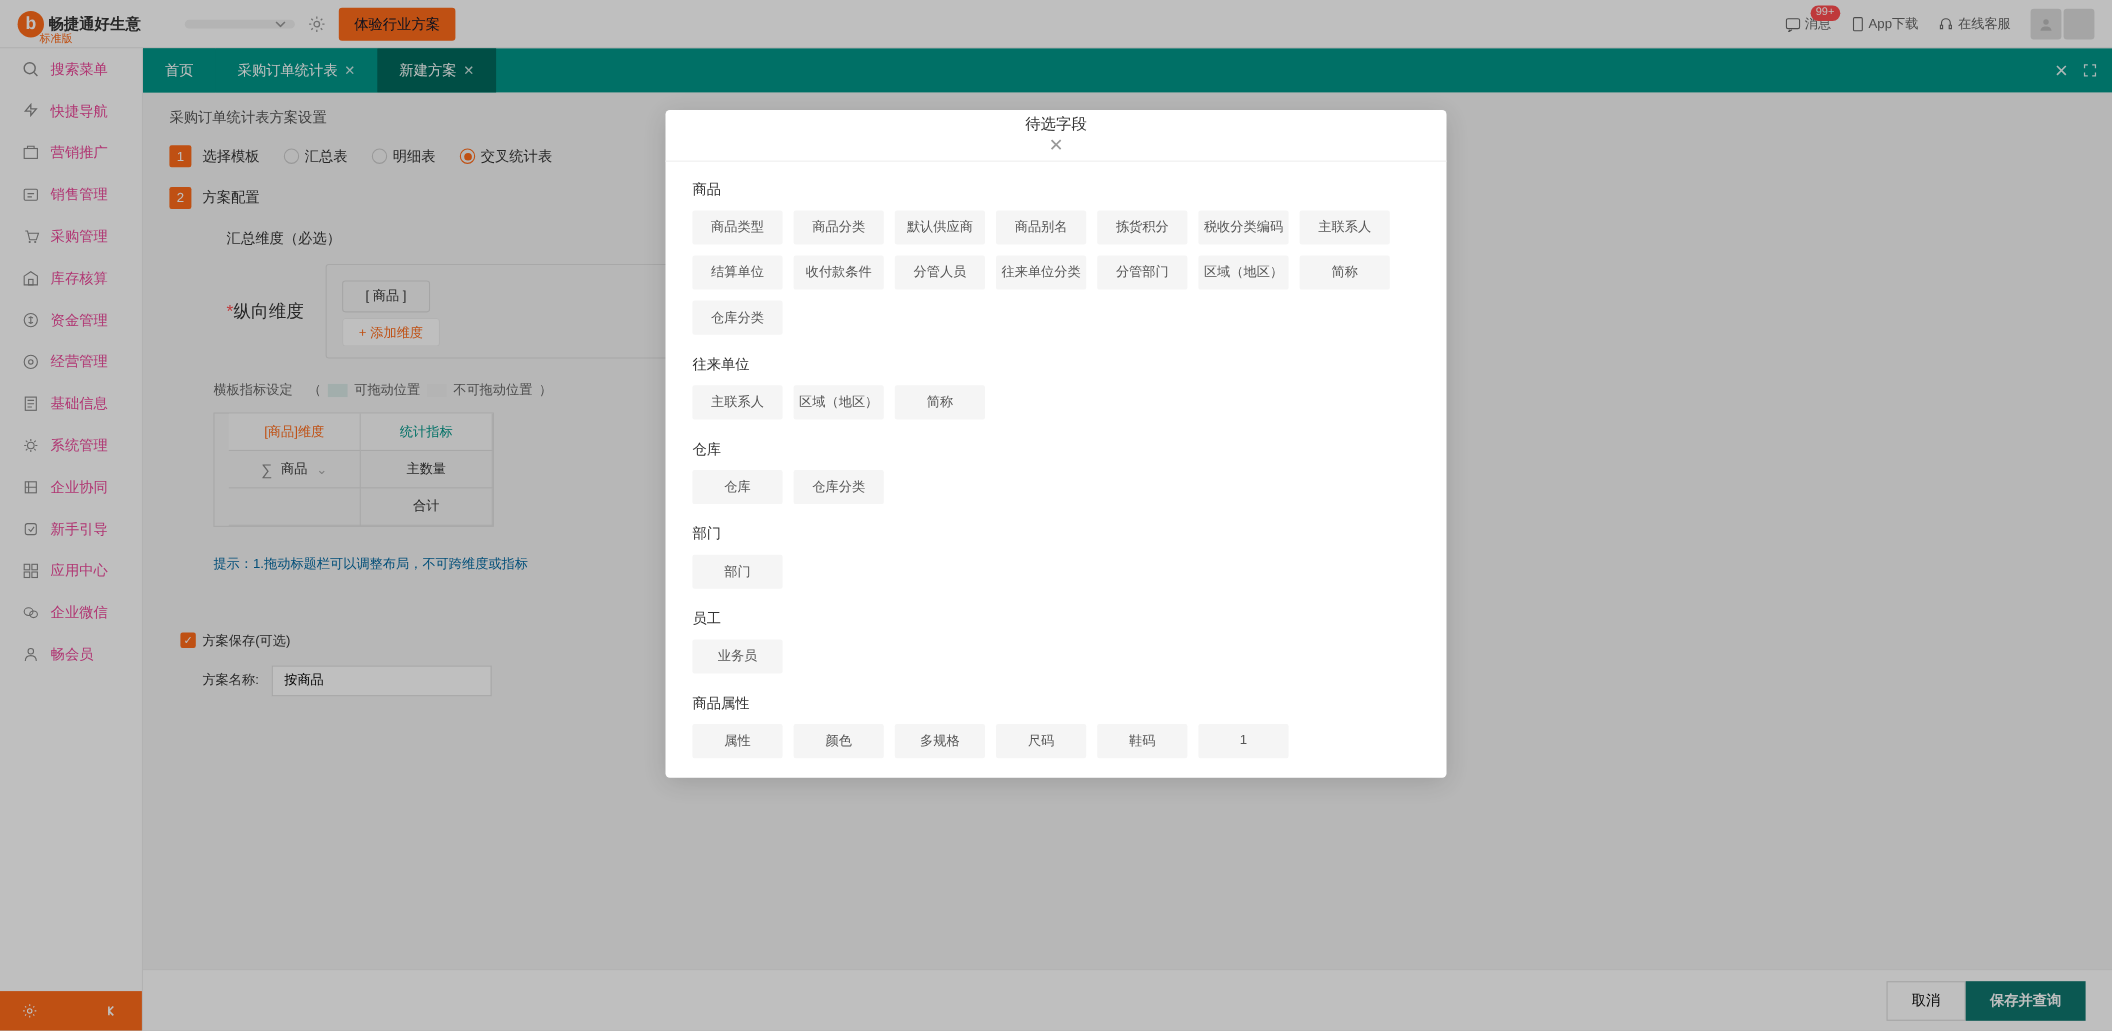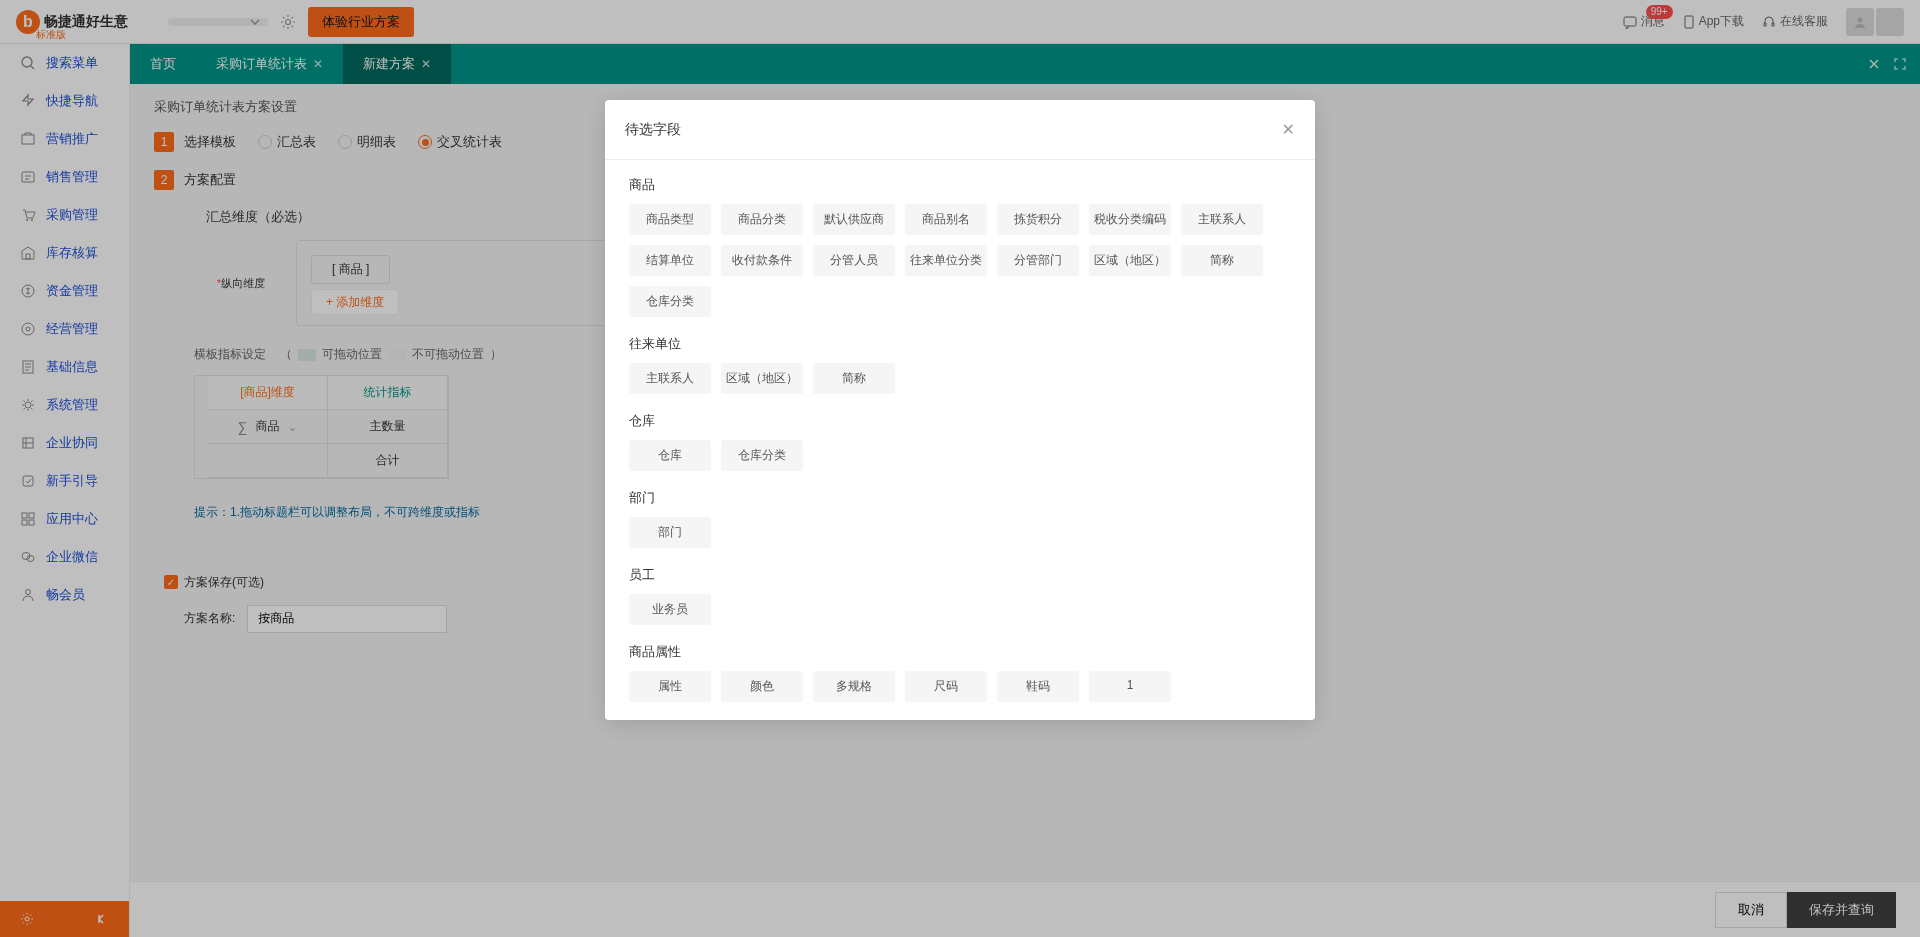--- a/index.html
+++ b/index.html
@@ -18,21 +18,21 @@
     .header-spacer { flex: 1; }
     .header-right { display: flex; align-items: center; gap: 18px; color: #666; font-size: 12px; }
     .header-right-item { display: flex; align-items: center; gap: 4px; cursor: pointer; position: relative; }
     .badge-99 { position: absolute; top: -8px; right: -8px; background: #ff4d4f; color: #fff; border-radius: 8px; padding: 0 5px; font-size: 10px; line-height: 14px; }
     .avatar { width: 28px; height: 28px; background: #ddd; border-radius: 3px; }
     .avatar-group { display: flex; gap: 2px; }
     
     
     .layout { display: flex; height: calc(100vh - 44px); }
     .sidebar { width: 130px; background: #fff; display: flex; flex-direction: column; border-right: 1px solid #eee; }
-    .sidebar-item { display: flex; align-items: center; gap: 10px; padding: 10px 20px; color: #1d4ed8; cursor: pointer; font-size: 13px; }
+    .sidebar-item { display: flex; align-items: center; gap: 10px; padding: 10px 20px; color: #ec4899; cursor: pointer; font-size: 13px; }
     .sidebar-icon { width: 16px; height: 16px; display: inline-flex; align-items: center; justify-content: center; color: #888; }
     .sidebar-spacer { flex: 1; }
     .sidebar-footer { height: 36px; background: #ff6b1a; display: flex; align-items: center; justify-content: space-between; padding: 0 20px; }
     .sidebar-footer-icon { color: #fff; cursor: pointer; }
     
     
     .main { flex: 1; display: flex; flex-direction: column; background: #f5f5f5; position: relative; }
     .tabs { height: 40px; background: #009688; display: flex; align-items: center; color: #fff; }
     .tab { padding: 0 20px; height: 100%; display: flex; align-items: center; gap: 6px; cursor: pointer; font-size: 13px; }
     .tab.inactive { background: #009688; }
@@ -49,21 +49,21 @@
     .step-label { font-size: 13px; font-weight: 500; }
     .radio-group { display: flex; gap: 22px; margin-left: 12px; }
     .radio-item { display: flex; align-items: center; gap: 5px; cursor: pointer; }
     .radio-circle { width: 14px; height: 14px; border: 1px solid #ccc; border-radius: 50%; display: inline-flex; align-items: center; justify-content: center; }
     .radio-circle.checked { border-color: #ff6b1a; }
     .radio-dot { width: 7px; height: 7px; background: #ff6b1a; border-radius: 50%; }
     
     .dim-section { margin-left: 52px; }
     .dim-title { font-size: 13px; color: #333; margin-bottom: 14px; }
     .dim-row { display: flex; align-items: center; gap: 20px; margin-bottom: 10px; }
-    .dim-row-label { min-width: 70px; text-align: center; font-size: 11px; }
+    .dim-row-label { min-width: 70px; text-align: center; font-size: 16px; }
     .dim-row-label .req { color: #ff4d4f; }
     .dim-box { border: 1px solid #e0e0e0; padding: 14px; border-radius: 3px; min-width: 500px; }
     .dim-horiz-box { background: #e0f0ef; border: 1px solid #c5e0dd; padding: 24px; border-radius: 3px; flex: 1;}
     .dim-chip-row { display: flex; gap: 10px; align-items: center; margin-bottom: 10px;}
     .dim-chip { background: #f5f5f5; border: 1px solid #ddd; padding: 5px 20px; border-radius: 3px; font-size: 12px; }
     .add-dim { color: #ff6b1a; font-size: 12px; cursor: pointer; border:1px solid #eee; padding: 5px 14px; border-radius: 3px; background:#fff;}
     .placeholder-txt { color: #aaa; font-size: 12px; }
     
     .indicator-legend { display: flex; align-items: center; gap: 14px; margin: 20px 0 12px 40px; font-size: 12px; color: #666;}
     .legend-sw { width: 18px; height: 12px; display: inline-block; }
@@ -82,26 +82,26 @@
     .hint { margin: 20px 0 0 40px; color: #0369a1; font-size: 12px; line-height: 1.9; }
     
     .save-row { margin-top: 50px; padding: 0 10px; }
     .chk-row { display: flex; align-items: center; gap: 6px; margin-bottom: 14px; font-size: 12px;}
     .chk { width: 14px; height: 14px; background: #ff6b1a; border-radius: 2px; display: inline-flex; align-items: center; justify-content: center; color: #fff; font-size: 10px;}
     .name-row { display: flex; align-items: center; gap: 12px; font-size: 12px; margin-left: 20px;}
     .name-input { border: 1px solid #ddd; padding: 6px 10px; min-width: 200px; font-size: 12px; }
     
     .footer-bar { position: absolute; bottom: 0; left: 0; right: 0; height: 56px; background: #fff; border-top: 1px solid #eee; display: flex; align-items: center; justify-content: flex-end; padding: 0 24px; }
     .btn-cancel { background: #fff; border: 1px solid #ddd; padding: 8px 22px; cursor: pointer; font-size: 13px; }
-    .btn-save { background: #404040; color: #fff; border: none; padding: 9px 22px; cursor: pointer; font-size: 13px; }
+    .btn-save { background: #0f766e; color: #fff; border: none; padding: 9px 22px; cursor: pointer; font-size: 13px; font-weight: bold; }
     
     
     .overlay { position: fixed; inset: 0; background: rgba(0,0,0,0.25); z-index: 100; }
     .modal { position: fixed; top: 100px; left: 50%; transform: translateX(-50%); width: 710px; background: #fff; border-radius: 4px; z-index: 101; box-shadow: 0 4px 24px rgba(0,0,0,0.15); }
-    .modal-header { display: flex; align-items: center; justify-content: space-between; padding: 20px 20px; border-bottom: 1px solid #eee; }
+    .modal-header { display: flex; align-items: center; justify-content: space-between; padding: 4px 20px; border-bottom: 1px solid #eee; flex-direction: column; }
     .modal-title { font-size: 14px; font-weight: 500; }
     .modal-close { cursor: pointer; color: #999; font-size: 16px; }
     .modal-body { padding: 16px 24px 24px; max-height: 560px; overflow: auto; }
     .field-group { margin-bottom: 18px; }
     .field-group-title { font-size: 13px; color: #333; margin-bottom: 10px; }
     .field-chips { display: flex; flex-wrap: wrap; gap: 10px; }
     .field-chip { background: #f5f5f5; padding: 7px 0; width: 82px; text-align: center; font-size: 12px; color: #555; cursor: pointer; border-radius: 2px; }
     
     svg { display: block; }
   </style>

